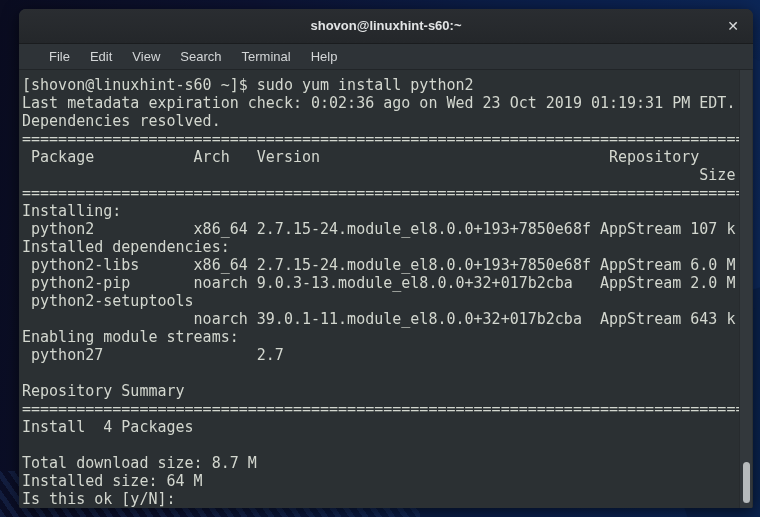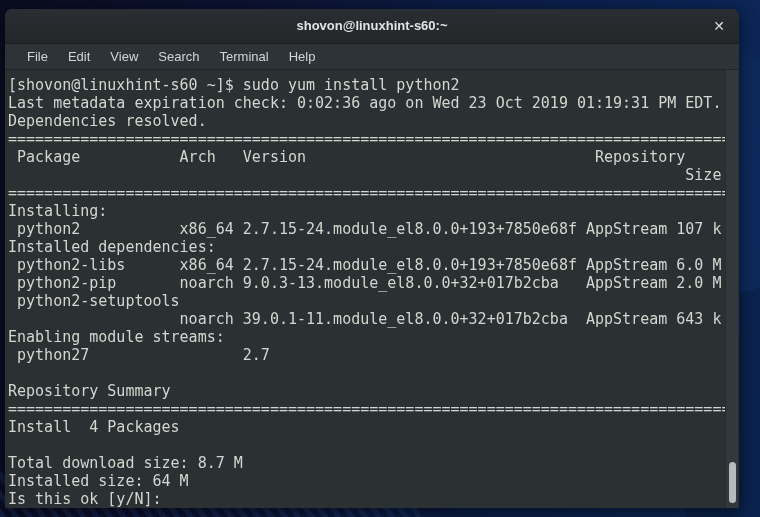--- a/index.html
+++ b/index.html
@@ -4,32 +4,32 @@
 <style>
   html,body{margin:0;padding:0;width:760px;height:517px;overflow:hidden;
     font-family:"Liberation Sans",sans-serif;}
   .desktop{position:absolute;left:0;top:0;width:760px;height:517px;
     background:linear-gradient(100deg,#0a0c20 0%,#0c1231 30%,#0b1c44 55%,#0b2150 75%,#0d2a5c 100%);}
   .facet{position:absolute;opacity:.55;}
   .facet1{right:-40px;top:60px;width:140px;height:260px;background:#0e2a5e;transform:rotate(24deg);}
   .facet2{right:-60px;top:300px;width:160px;height:240px;background:#0a1d44;transform:rotate(-18deg);}
   .desktop-stripes{position:absolute;left:0;bottom:0;width:420px;height:46px;opacity:.5;
     background:repeating-linear-gradient(55deg,rgba(48,84,150,.45) 0 5px,rgba(10,18,48,0) 5px 11px);}
-  .window{position:absolute;left:5px;top:9px;width:734px;height:499px;
+  .window{position:absolute;left:19px;top:9px;width:734px;height:499px;
     border-radius:7px 7px 2px 2px;overflow:hidden;background:var(--terminal-bg,#2b3033);
     box-shadow:0 4px 16px rgba(0,0,0,.6);}
   .titlebar{position:relative;height:34px;background:linear-gradient(var(--titlebar,#2a2d31),#24272a);
     border-bottom:1px solid #1a1c1e;}
   .title{display:block;line-height:34px;text-align:center;color:#e2e4e5;
     font-size:13px;font-weight:700;}
   .close{position:absolute;right:7px;top:4px;width:26px;height:26px;border:none;
     background:transparent;color:#d8dadb;font-size:14px;line-height:26px;padding:0;
     font-family:"DejaVu Sans",sans-serif;cursor:pointer;}
   .menubar{height:25px;background:var(--menubar,#2e3337);border-bottom:1px solid #212528;
-    display:flex;align-items:center;padding-left:12px;font-size:13px;color:#d3d6d7;}
+    display:flex;align-items:center;padding-left:20px;font-size:13px;color:#d3d6d7;}
   .menu-item{padding:0 10px;line-height:25px;cursor:default;}
   .terminal{position:relative;height:438px;background:var(--terminal-bg,#2b3033);
     padding:6px 17px 0 3px;box-sizing:border-box;}
   .term-line{height:18px;white-space:pre;color:var(--terminal-fg,#d3d7cf);
     font:15px/18px "DejaVu Sans Mono",monospace;}
   .scroll-track{position:absolute;top:0;right:1px;width:12px;height:438px;
     background:#33383c;border-left:1px solid #272b2e;}
   .scroll-thumb{position:absolute;right:2px;top:392px;width:7px;height:41px;
     border-radius:4px;background:var(--scrollbar-thumb,#b6babc);}
 </style>

